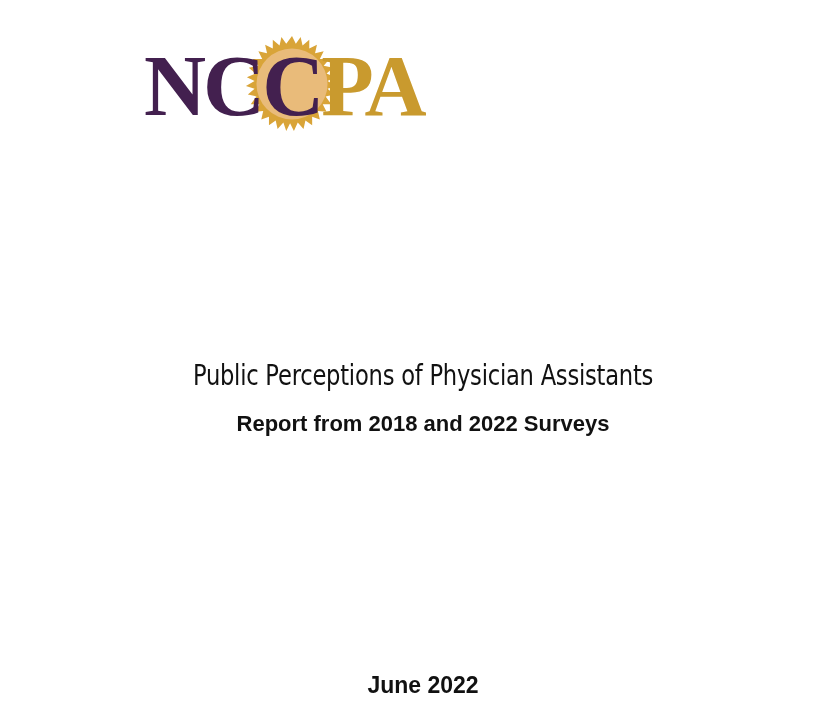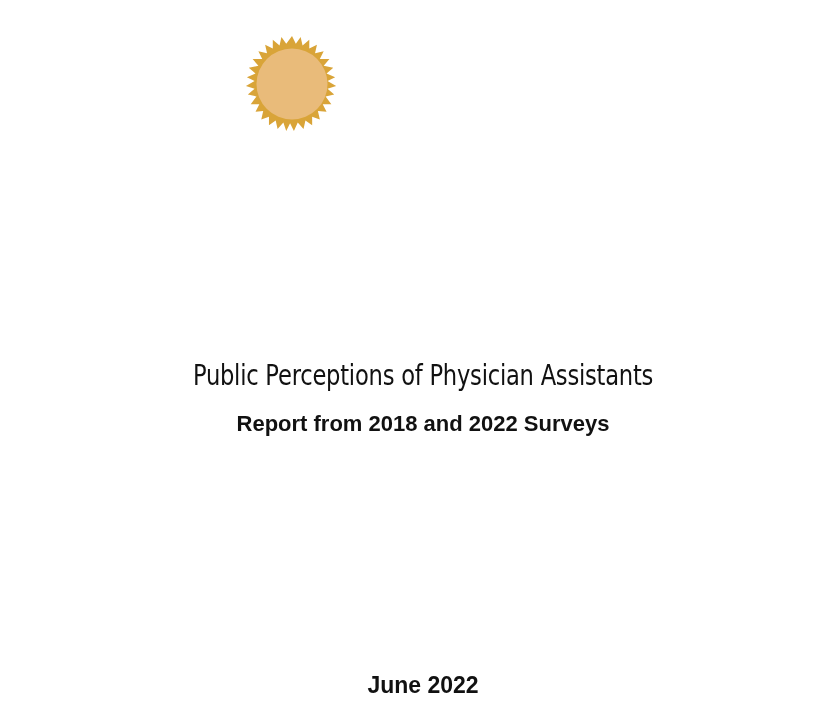--- a/index.html
+++ b/index.html
@@ -23,17 +23,20 @@
     font-family: "Liberation Sans", sans-serif; font-weight: bold; font-size: 23px; color: #111; }
 </style>
 </head>
 <body>
 
 <div class="logo">
   <svg class="seal" viewBox="0 0 100 100">
     <polygon fill="#d9a438" points="50,0 54,8 59,1 61,10 68,4 68,13 76,9 74,18 83,16 79,24 89,24 83,31 93,33 86,39 95,43 87,47 96,52 87,55 94,61 85,63 91,71 82,71 86,79 77,78 79,87 71,84 71,93 64,88 62,97 56,90 52,99 48,91 44,99 41,90 35,97 33,88 26,93 26,84 18,87 20,78 12,79 16,71 7,71 13,63 4,61 11,55 2,52 11,47 3,43 12,39 5,33 15,31 9,24 19,24 15,16 24,18 22,9 30,13 30,4 37,10 39,1 44,8"></polygon>
     <circle cx="50" cy="50" r="37" fill="#e9bb7a"></circle>
   </svg>
+  <div class="logo-letters">
+    <span class="lt purple">N</span><span class="lt purple">C</span><span class="lt purple">C</span><span class="lt gold">P</span><span class="lt gold">A</span>
+  </div>
 </div>
 
 <div class="title">Public Perceptions of Physician Assistants</div>
 <div class="subtitle">Report from 2018 and 2022 Surveys</div>
 <div class="date">June 2022</div>
 
 </body></html>

